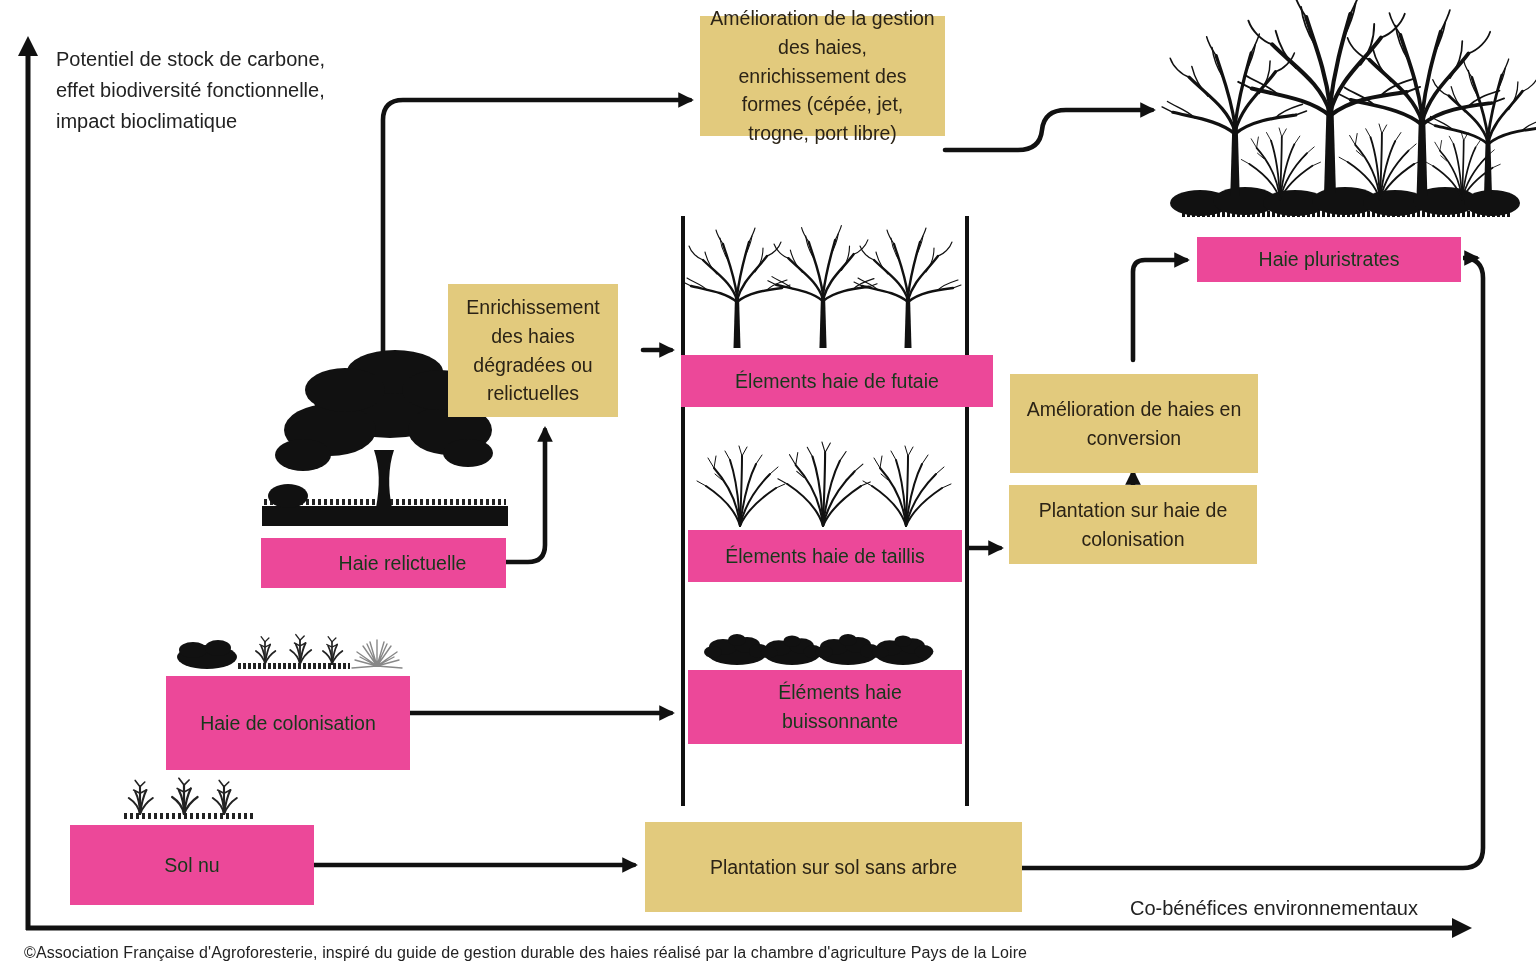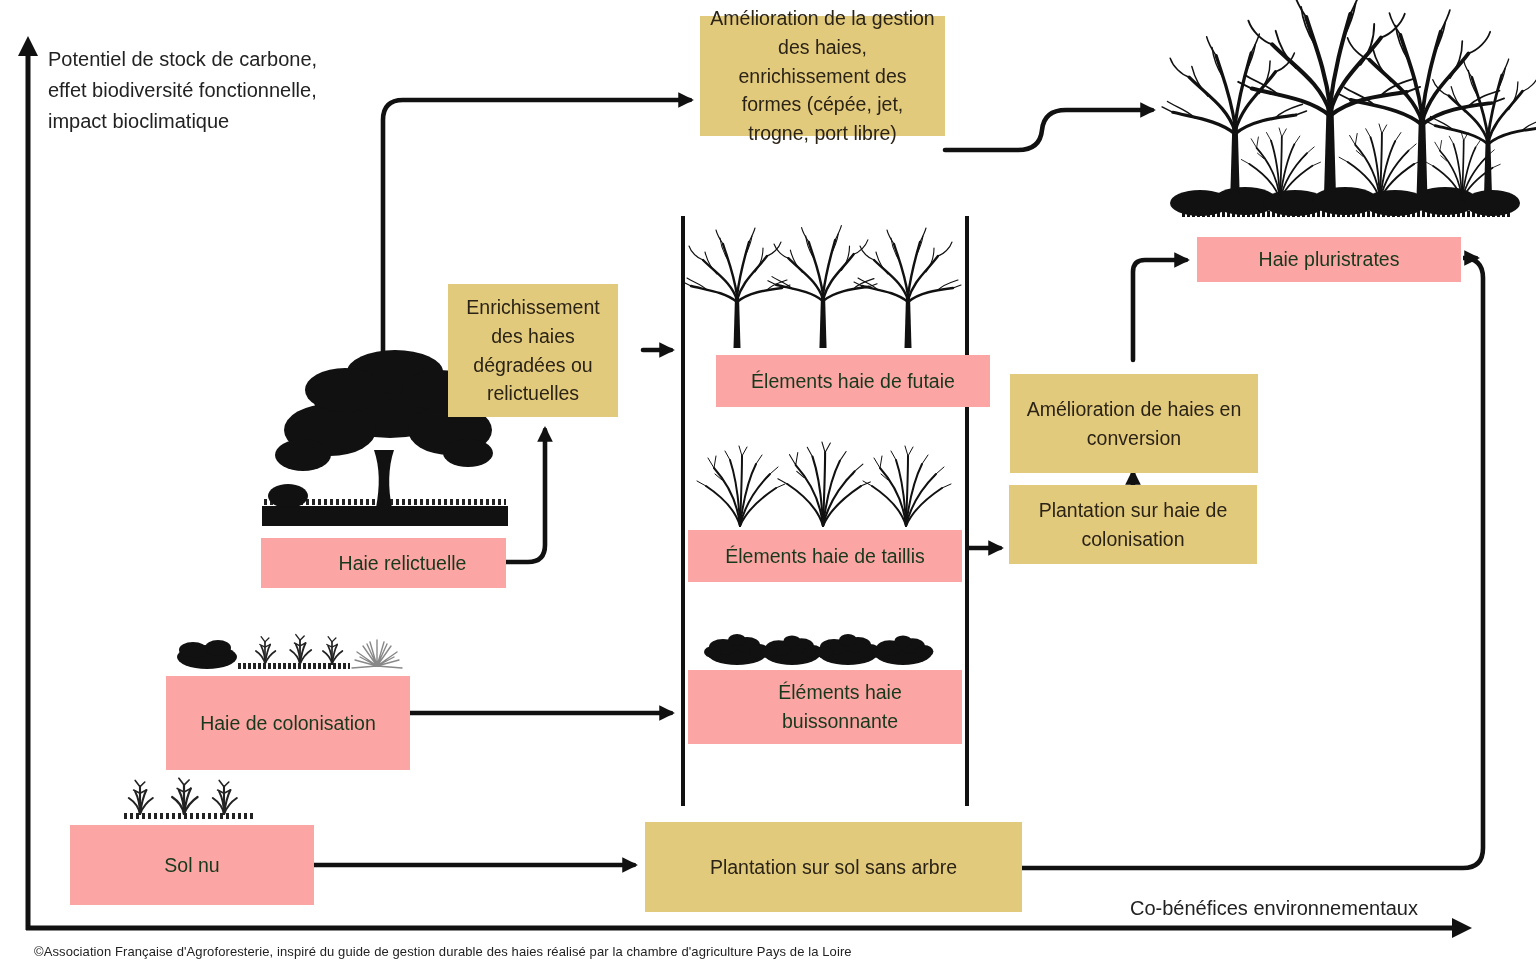--- a/index.html
+++ b/index.html
@@ -5,26 +5,26 @@
   html,body{margin:0;padding:0;background:#ffffff;}
   .stage{
     position:relative;width:1536px;height:970px;background:#ffffff;
     font-family:"Liberation Sans","DejaVu Sans",sans-serif;color:#1c1c1c;overflow:hidden;
   }
   .layer{position:absolute;left:0;top:0;width:1536px;height:970px;}
   .box{
     position:absolute;display:flex;align-items:center;justify-content:center;
     text-align:center;font-size:19.5px;line-height:1.48;padding:2px 10px;box-sizing:border-box;
   }
-  .green{background:#fca5a5;color:#17381b;}
+  .green{background:#ec4899;color:#17381b;}
   .tan{background:#E2CA7D;color:#2b2316;}
   .axis-label{position:absolute;font-size:20px;line-height:1.55;color:#222;}
-  .pre{white-space:pre-line;}
+  .pre{white-space:pre-line;margin-left:8px;}
   .footer{
-    position:absolute;left:34px;top:944px;font-size:13px;color:#222;letter-spacing:.1px;
+    position:absolute;left:24px;top:944px;font-size:16px;color:#222;letter-spacing:.1px;
   }
 </style>
 </head>
 <body>
 
 <div class="stage">
 
   <svg class="layer" viewBox="0 0 1536 970">
     <defs>
       <marker id="ah" viewBox="0 0 10 10" refX="7.5" refY="5" markerWidth="3.4" markerHeight="3.4" orient="auto-start-reverse">
@@ -204,20 +204,20 @@
 
   <div class="box tan" style="left:700px;top:16px;width:245px;height:120px;">Amélioration de la gestion des haies, enrichissement des formes (cépée, jet, trogne, port libre)</div>
   <div class="box tan" style="left:448px;top:284px;width:170px;height:133px;">Enrichissement des haies dégradées ou relictuelles</div>
   <div class="box tan" style="left:1010px;top:374px;width:248px;height:99px;">Amélioration de haies en conversion</div>
   <div class="box tan" style="left:1009px;top:485px;width:248px;height:79px;">Plantation sur haie de colonisation</div>
   <div class="box tan" style="left:645px;top:822px;width:377px;height:90px;">Plantation sur sol sans arbre</div>
 
   <div class="box green" style="left:261px;top:538px;width:245px;height:50px;padding-left:48px;">Haie relictuelle</div>
   <div class="box green" style="left:166px;top:676px;width:244px;height:94px;">Haie de colonisation</div>
   <div class="box green" style="left:70px;top:825px;width:244px;height:80px;">Sol nu</div>
-  <div class="box green" style="left:716px;top:355px;width:274px;height:52px;">Élements haie de futaie</div>
+  <div class="box green" style="left:681px;top:355px;width:312px;height:52px;">Élements haie de futaie</div>
   <div class="box green" style="left:688px;top:530px;width:274px;height:52px;">Élements haie de taillis</div>
   <div class="box green" style="left:688px;top:670px;width:274px;height:74px;padding-left:40px;">Éléments haie buissonnante</div>
   <div class="box green" style="left:1197px;top:237px;width:264px;height:45px;">Haie pluristrates</div>
 
   <div class="footer">©Association Française d'Agroforesterie, inspiré du guide de gestion durable des haies réalisé par la chambre d'agriculture Pays de la Loire</div>
 
 </div>
 
 </body></html>

